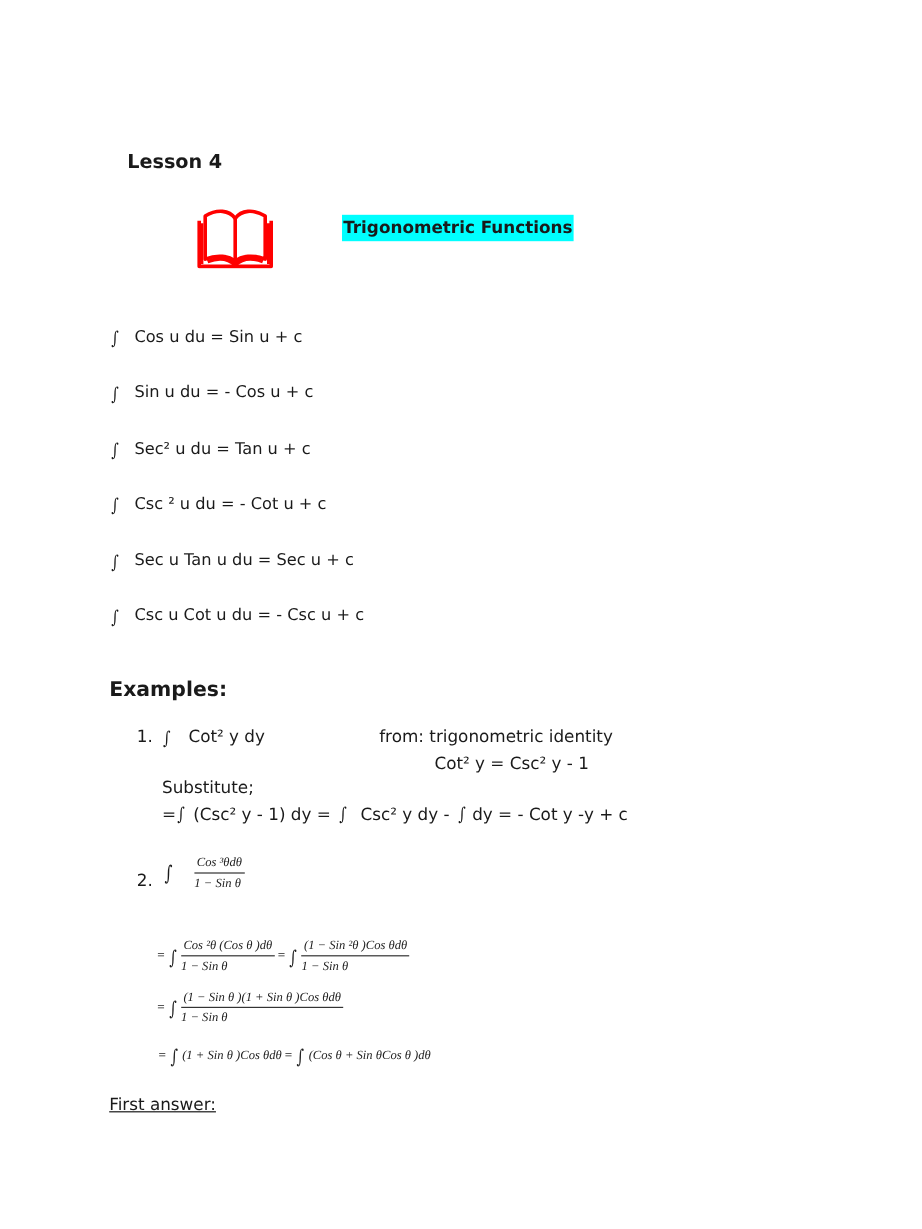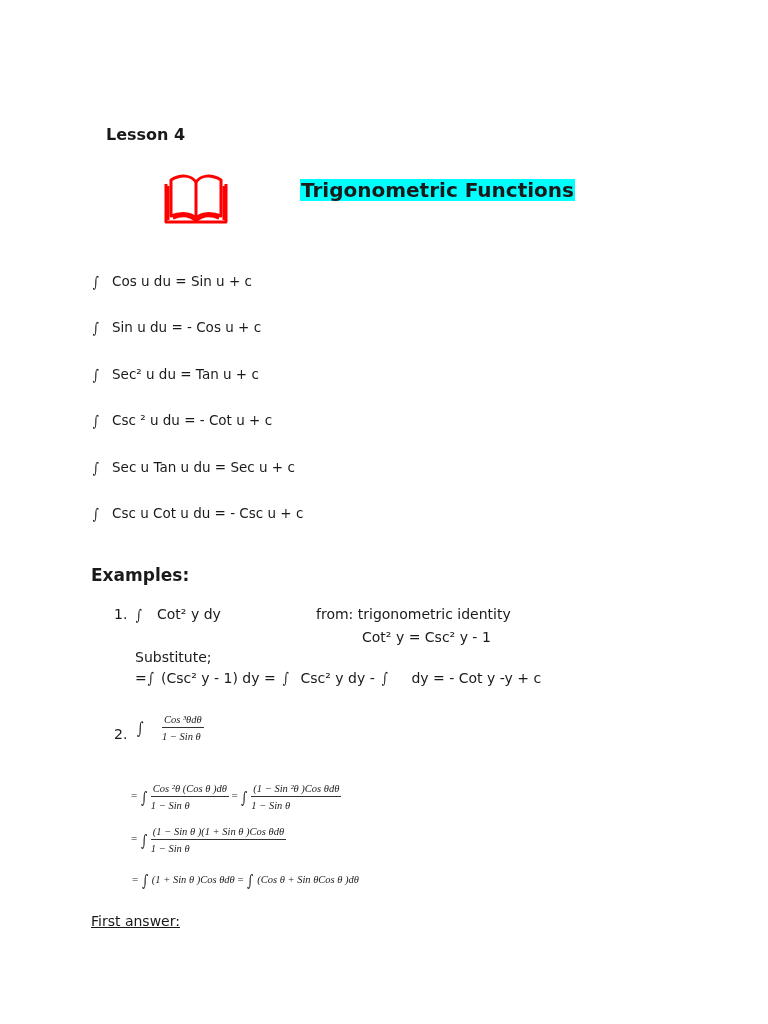--- a/index.html
+++ b/index.html
@@ -4,21 +4,21 @@
 <style>
   html, body { margin: 0; padding: 0; background: #ffffff; }
   body {
     width: 768px; height: 1024px; position: relative; overflow: hidden;
     font-family: "DejaVu Sans", sans-serif; color: #1a1a1a;
   }
   .abs { position: absolute; white-space: nowrap; }
   .lesson-title { left: 91px; top: 125px; font-size: 16px; font-weight: bold; margin-left: 15px; }
   .book { left: 163px; top: 172px; width: 66px; height: 52px; }
   .section-title {
-    left: 300px; top: 179px; font-size: 20px; font-weight: bold;
+    left: 285px; top: 179px; font-size: 14px; font-weight: bold;
     background: #00ffff; padding: 0 1px; line-height: 22px;
   }
   .formula { font-size: 13.5px; line-height: 18px; }
   .int { font-family: "DejaVu Serif", serif; font-size: 15px; display: inline-block; transform: scaleX(0.8); }
   .formula .int { position: absolute; left: -20px; top: 1px; }
   .examples-title { left: 91px; top: 565px; font-size: 17px; font-weight: bold; }
   .t14 { font-size: 14px; line-height: 18px; }
   .math {
     font-family: "Liberation Serif", serif; font-style: italic; font-size: 10.5px; color: #222;
   }
@@ -78,21 +78,21 @@
 <div class="abs t14" style="left:157px; top:605px;text-align:right;">Cot² y dy</div>
 <div class="abs t14" style="left:316px; top:605px;">from: trigonometric identity</div>
 <div class="abs t14" style="left:362px; top:628px;">Cot² y = Csc² y - 1</div>
 <div class="abs t14" style="left:135px; top:648px;">Substitute;</div>
 <div class="abs t14" style="left:135px; top:669px;">
   <span>=</span><span class="int">∫</span>
   <span style="margin-left:2px">(Csc² y - 1) dy =</span>
   <span class="int" style="margin-left:2px">∫</span>
   <span style="margin-left:6px">Csc² y dy -</span>
   <span class="int" style="margin-left:2px">∫</span>
-  <span style="margin-left:18px">dy = - Cot y -y + c</span>
+  <span style="margin-left:0">dy = - Cot y -y + c</span>
 </div>
 
 <div class="abs t14" style="left:114px; top:725px;">2.</div>
 <div class="abs" style="left:136px; top:714px;">
   <span class="big-int" style="font-size:17px">∫</span>
   <span class="math frac" style="margin-left:12px">
     <span class="num">Cos ³θdθ</span>
     <span class="den">1 − Sin θ</span>
   </span>
 </div>

